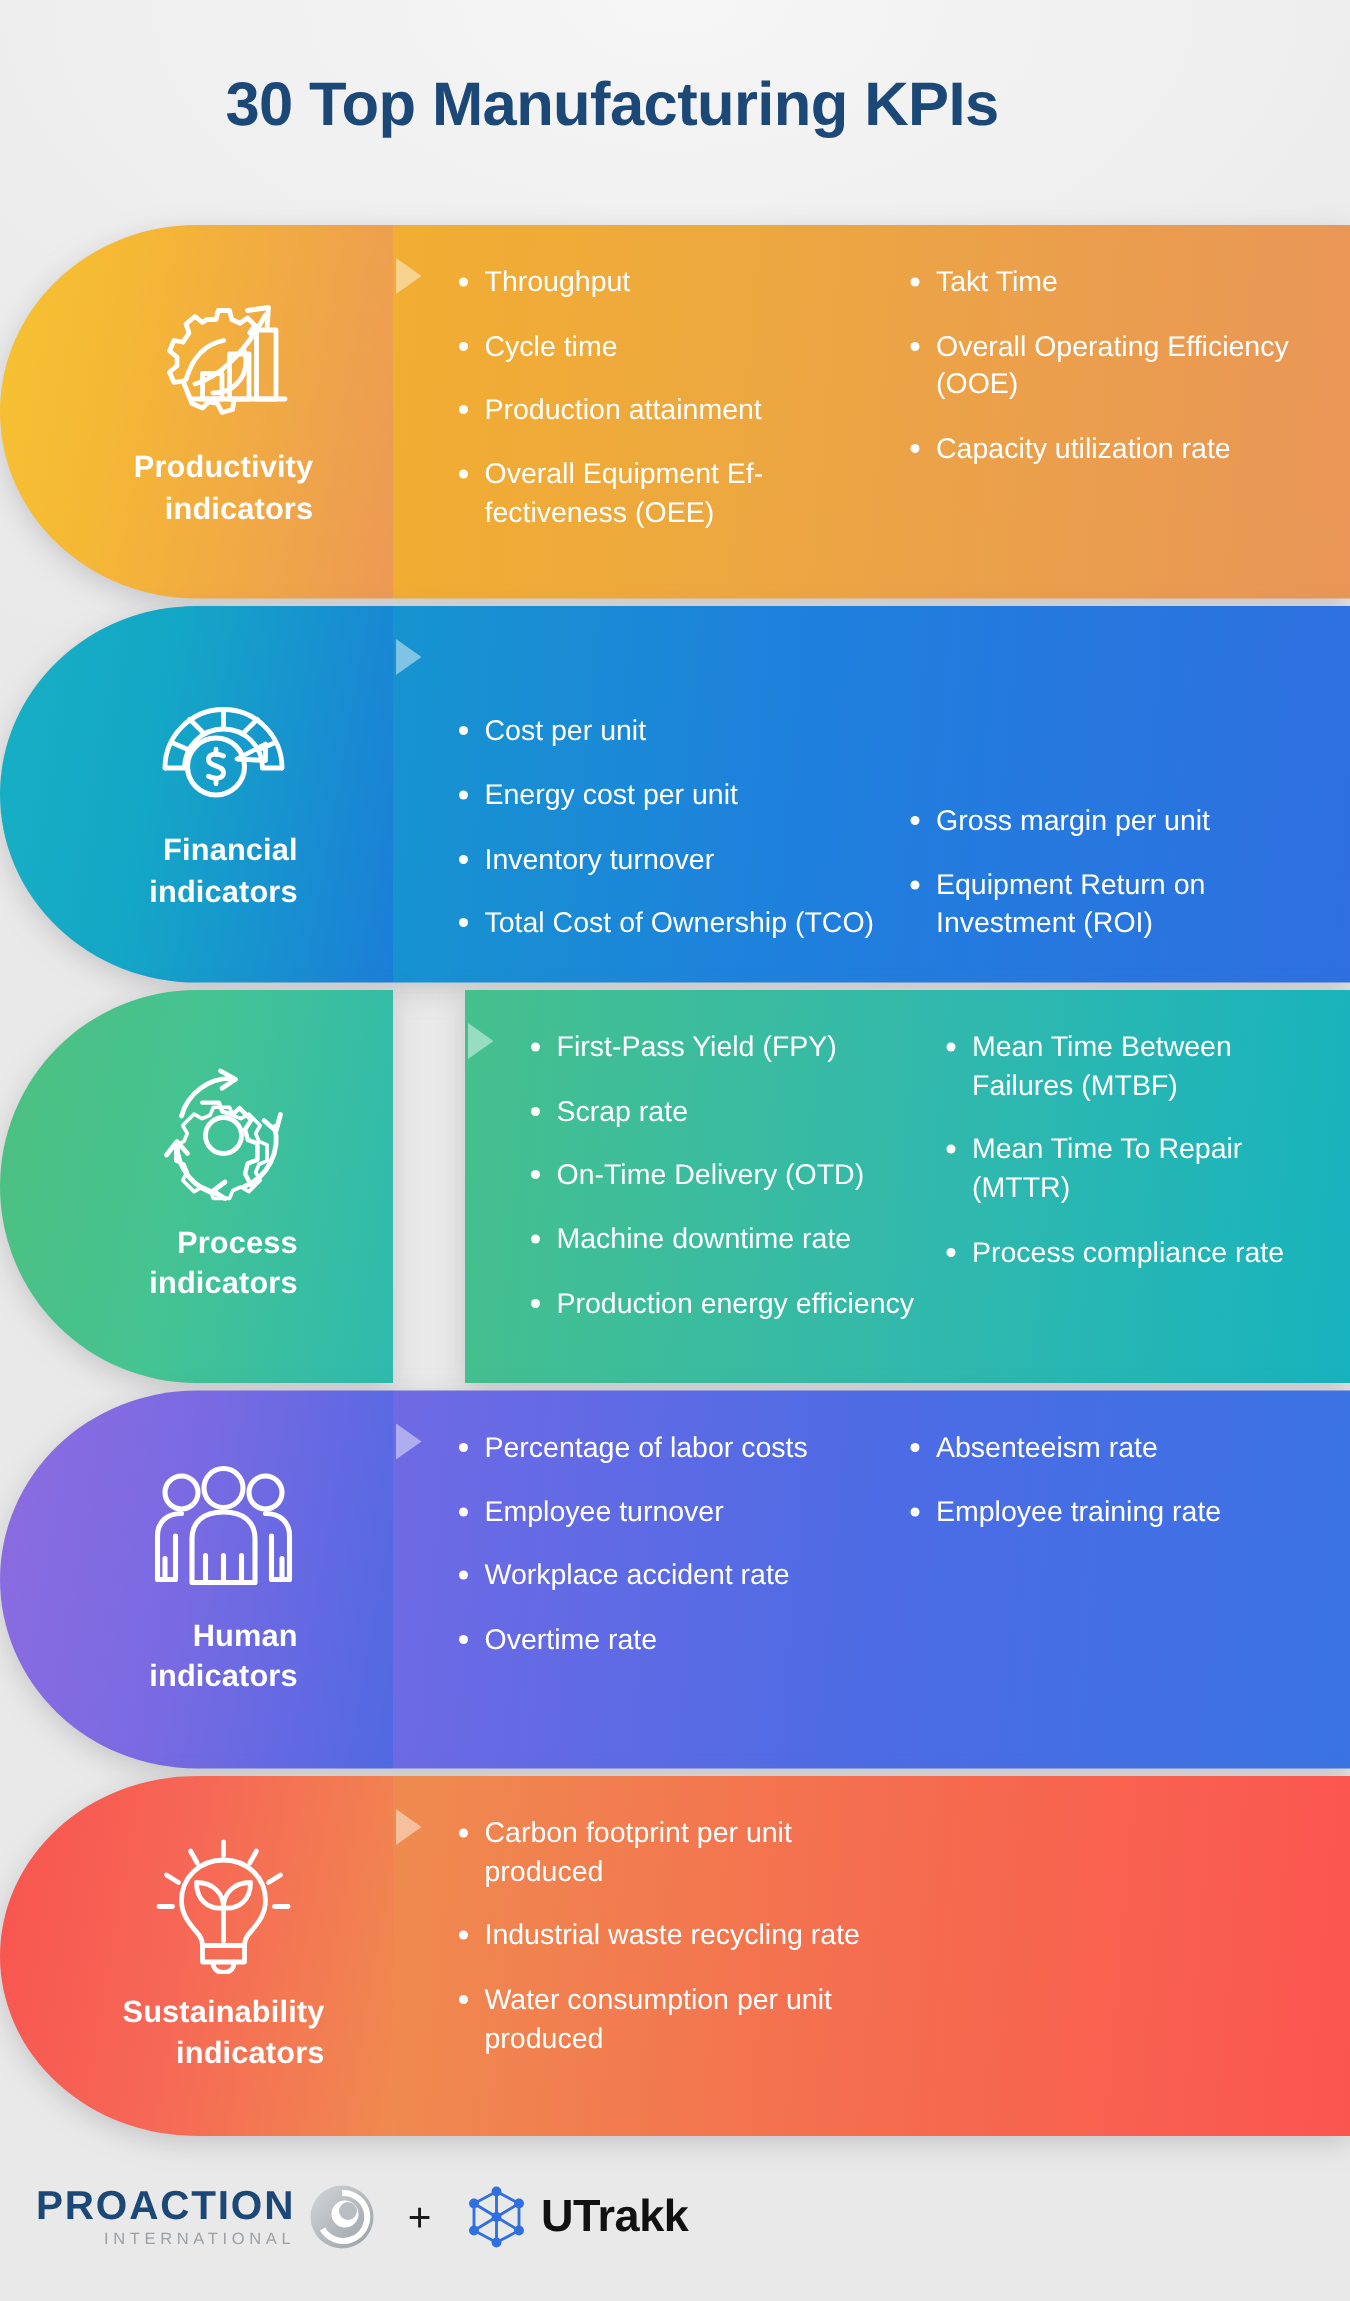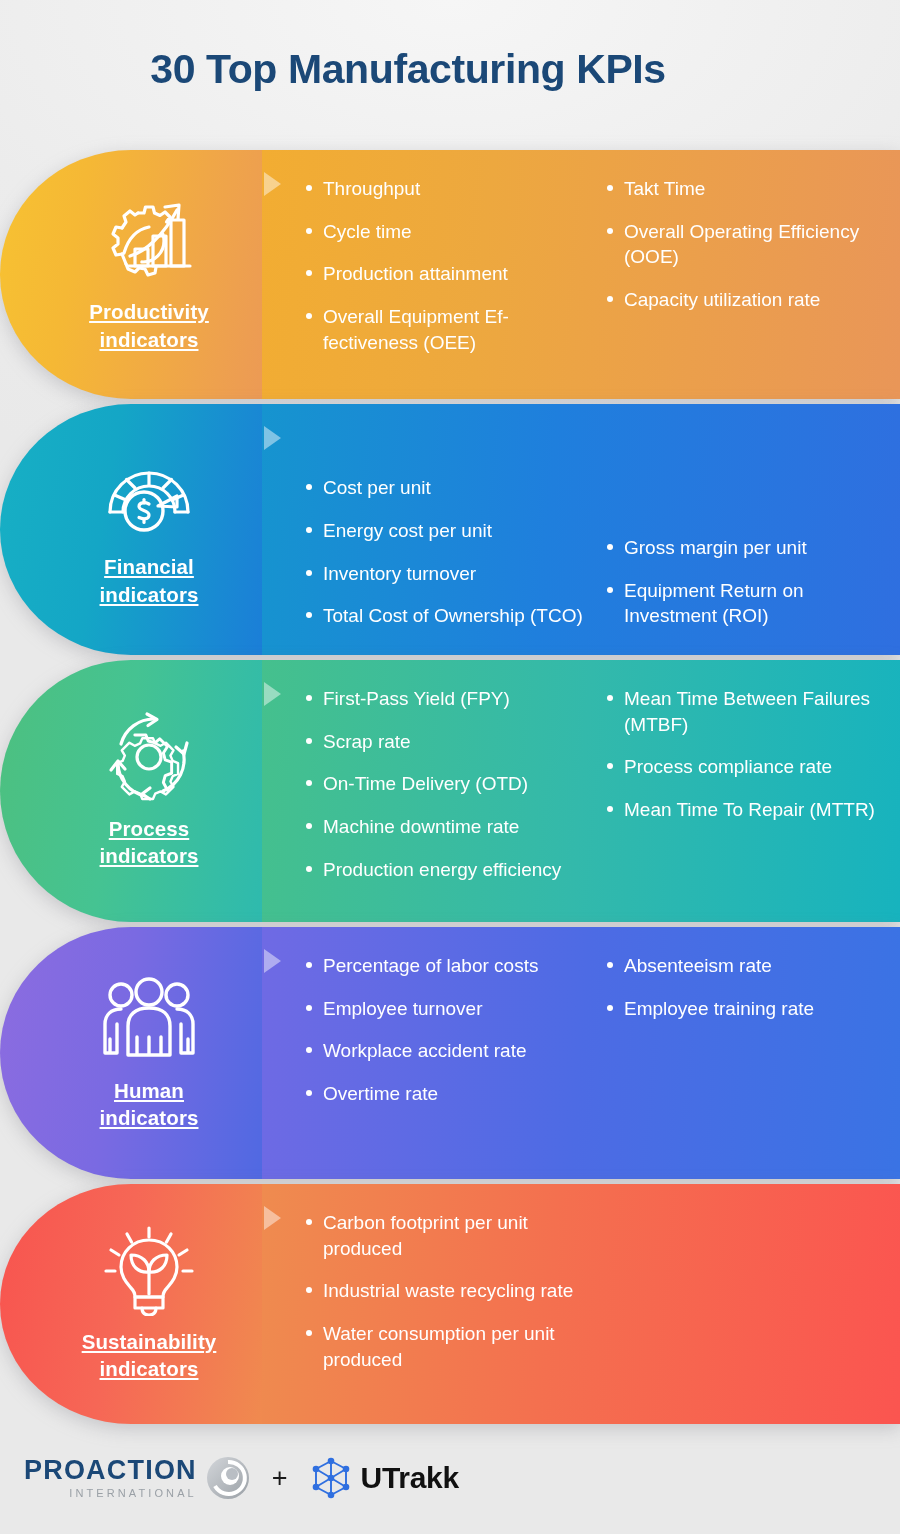--- a/index.html
+++ b/index.html
@@ -43,21 +43,21 @@
     display:flex; flex-direction:column;
     align-items:center; justify-content:center;
     padding:14px 10px 16px 46px;
     z-index:2;
   }
   .band-icon{ width:104px; height:92px; display:block; }
   .band-icon svg{ width:100%; height:100%; display:block; }
   .band-title{
     margin-top:12px;
     color:#ffffff; font-weight:bold; font-size:20.5px;
-    line-height:1.32; text-align:center; letter-spacing:.1px;text-decoration:underline;
+    line-height:1.32; text-align:right; letter-spacing:.1px;
   }
 
   
   .band-right{
     position:relative;
     flex:1 1 auto;
     display:flex;
     padding:26px 18px 26px 42px;
     z-index:1;
   }
@@ -91,21 +91,21 @@
   }
 
   
   .b-prod .band-left { background:linear-gradient(100deg,#f7c232 0%,#f5b835 30%,#ec9a55 100%); }
   .b-prod .band-right{ background:linear-gradient(95deg,#f2ad32 0%,#eda83f 35%,#e99658 100%); }
 
   .b-fin  .band-left { background:linear-gradient(100deg,#17b0c4 0%,#14a6c6 40%,#1b7ed8 100%); }
   .b-fin  .band-right{ background:linear-gradient(95deg,#1694cf 0%,#1f7fdd 45%,#2f6fe0 100%);align-items:flex-end; }
 
   .b-proc .band-left { background:linear-gradient(100deg,#4dc07f 0%,#45c392 45%,#2ebaae 100%); }
-  .b-proc .band-right{ background:linear-gradient(95deg,#45c08d 0%,#33b9ab 50%,#17b3be 100%); }
+  .b-proc .band-right{ background:linear-gradient(95deg,#45c08d 0%,#33b9ab 50%,#17b3be 100%);margin-left:48px; }
 
   .b-hum  .band-left { background:linear-gradient(100deg,#8c6ce0 0%,#7a6ae2 45%,#5069e2 100%); }
   .b-hum  .band-right{ background:linear-gradient(95deg,#6f6ae4 0%,#4d6be4 50%,#3a73e4 100%); }
 
   .b-sus  .band-left { background:linear-gradient(100deg,#f8544f 0%,#f66756 45%,#f08a4f 100%); }
   .b-sus  .band-right{ background:linear-gradient(95deg,#ef8b4f 0%,#f4704f 45%,#fb5550 100%); }
 
   
   .b-prod{ min-height:249px; }
   .b-fin { min-height:251px; }
@@ -262,22 +262,22 @@
             <li>First-Pass Yield (FPY)</li>
             <li>Scrap rate</li>
             <li>On-Time Delivery (OTD)</li>
             <li>Machine downtime rate</li>
             <li>Production energy efficiency</li>
           </ul>
         </div>
         <div class="col c2">
           <ul>
             <li>Mean Time Between Failures (MTBF)</li>
+            <li>Mean Time To Repair (MTTR)</li>
             <li>Process compliance rate</li>
-            <li>Mean Time To Repair (MTTR)</li>
           </ul>
         </div>
       </div>
     </div>
 
     <div class="band b-hum">
       <div class="band-left">
         <div class="band-icon">
           <svg viewBox="0 0 104 92" fill="none" stroke="#fff" stroke-width="3.4" stroke-linecap="round" stroke-linejoin="round">
             <circle cx="24" cy="22" r="11"></circle>

